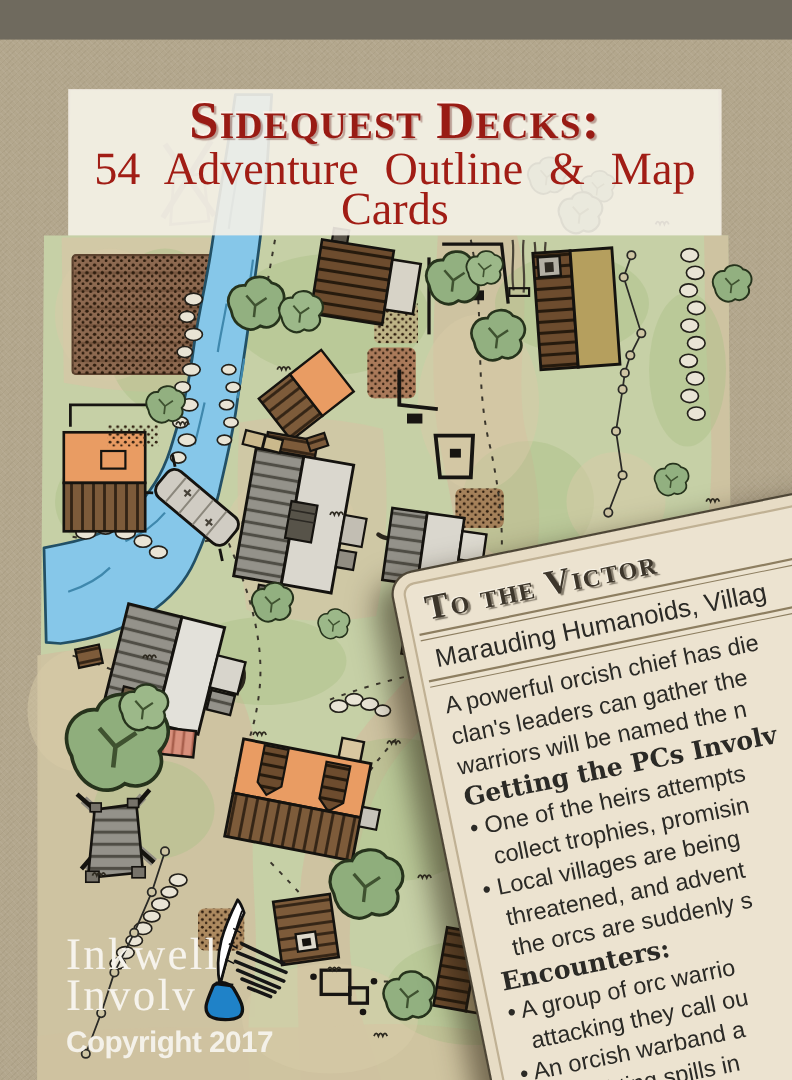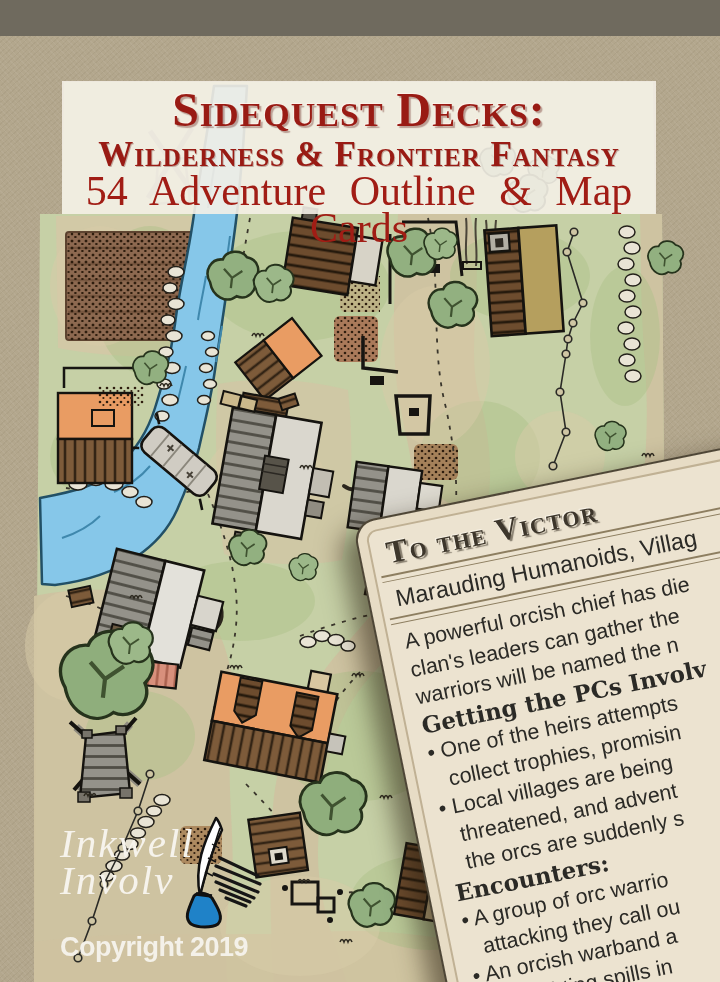--- a/index.html
+++ b/index.html
@@ -42,22 +42,22 @@
       text-shadow:-1px -1px 0 #f8f3e7,2px 2px 1px rgba(30,22,10,0.5);}
   .rule{height:4px;border-top:2px solid #8d7e60;border-bottom:1px solid #8d7e60;
       margin:4px 0 5px -10px;}
   .card-sub{font-size:23.5px;line-height:27px;color:#2b2a26;margin:2px 0 1px 0;}
   .cl{font-size:21.5px;line-height:28.5px;color:#2b2a26;white-space:nowrap;}
   .cl.hdr{font-family:"DejaVu Serif","Liberation Serif",serif;font-weight:bold;font-size:23px;}
   .cl.cont{padding-left:16px;}
   .cl.deep{padding-left:58px;}
 
   
-  .logo-text{position:absolute;left:60px;top:788px;color:#f6f3ec;
-      font-family:"Liberation Serif",serif;font-style:italic;letter-spacing:2px;}
+  .logo-text{position:absolute;left:60px;top:812px;color:#f6f3ec;
+      font-family:"Liberation Serif",serif;letter-spacing:2px;}
   .lg1{font-size:41px;line-height:38px;}
   .lg2{font-size:41px;line-height:36px;}
   .quill{position:absolute;left:178px;top:778px;}
   .copyright{position:absolute;left:60px;top:896px;font-weight:bold;font-size:27px;
       color:#f4f1e9;letter-spacing:-0.5px;}
 </style>
 </head>
 <body>
 
 <div class="stage">
@@ -412,21 +412,20 @@
         <use href="#tuft" x="380" y="762"></use>
         <use href="#tuft" x="340" y="906"></use>
       <use href="#tuft" x="596" y="168"></use>
         <use href="#tuft" x="642" y="420"></use>
         <use href="#tuft" x="84" y="760"></use>
     </g>
   </svg>
 
   <div class="title-panel">
     <div class="t1">Sidequest Decks:</div>
-    <div class="t2">Wilderness &amp; Frontier Fantasy</div>
     <div class="t3">54 Adventure Outline &amp; Map Cards</div>
   </div>
 
   <div class="card">
     <div class="card-title">To the Victor</div>
     <div class="rule"></div>
     <div class="card-sub">Marauding Humanoids, Villag</div>
     <div class="rule"></div>
     <div class="cl">A powerful orcish chief has die</div>
     <div class="cl">clan's leaders can gather the</div>
@@ -462,14 +461,14 @@
     </g>
 
     <path d="M38,4 C26,28 16,52 22,82 C27,62 32,40 44,16 C42,10 40,6 38,4 Z" fill="#ffffff" stroke="#111111" stroke-width="2.5" stroke-linejoin="round"></path>
     <path d="M24,74 C30,54 35,34 42,14" stroke="#111111" stroke-width="1.6" fill="none"></path>
     <path d="M27,58 l8,4 M30,44 l8,4 M34,30 l7,4" stroke="#111111" stroke-width="1.4"></path>
 
     <path d="M16,82 C10,96 6,104 13,110 C20,114 34,114 40,110 C46,104 40,94 34,84 C28,78 20,78 16,82 Z" fill="#1f82c8" stroke="#111111" stroke-width="3"></path>
     <path d="M18,80 L34,82" stroke="#111111" stroke-width="3.4"></path>
   </svg>
 
-  <div class="copyright">Copyright 2019</div>
+  <div class="copyright">Copyright 2017</div>
 </div>
 
 </body></html>

